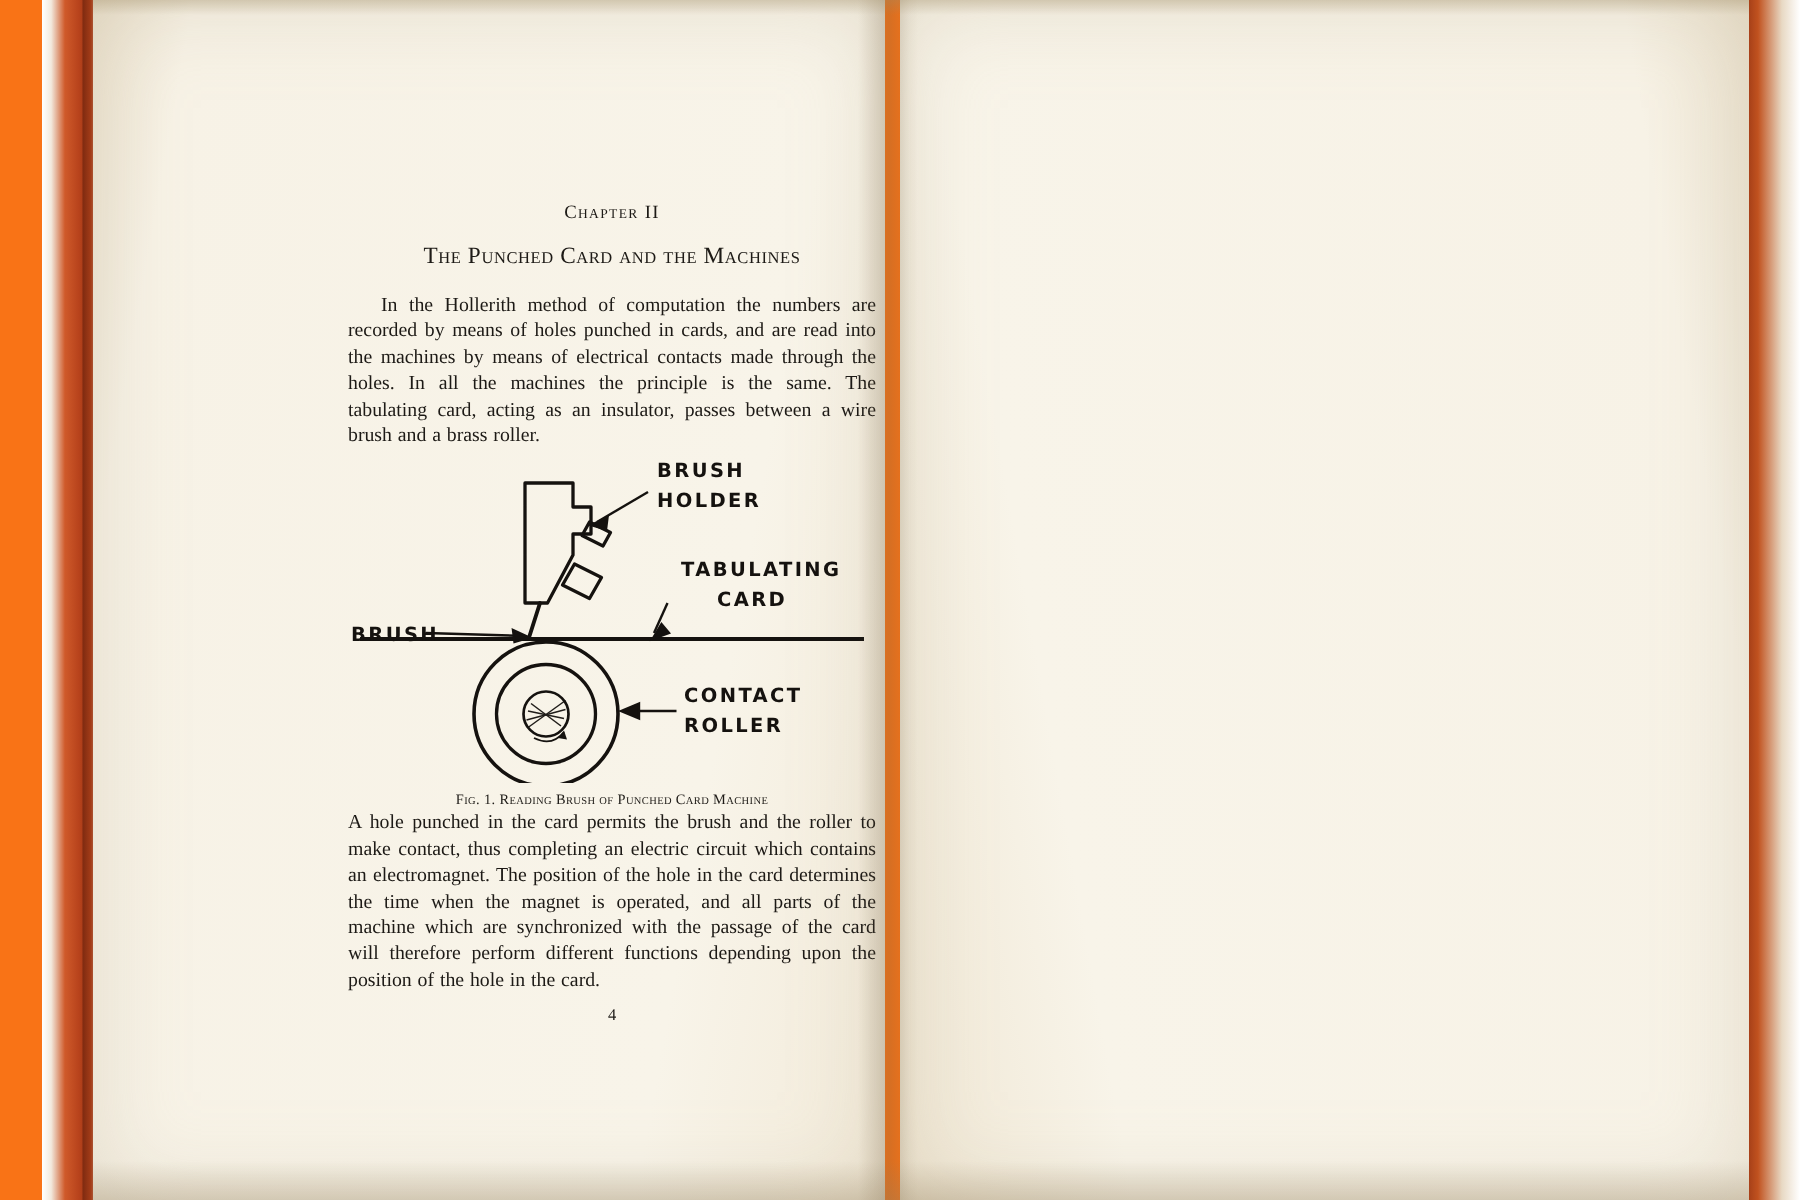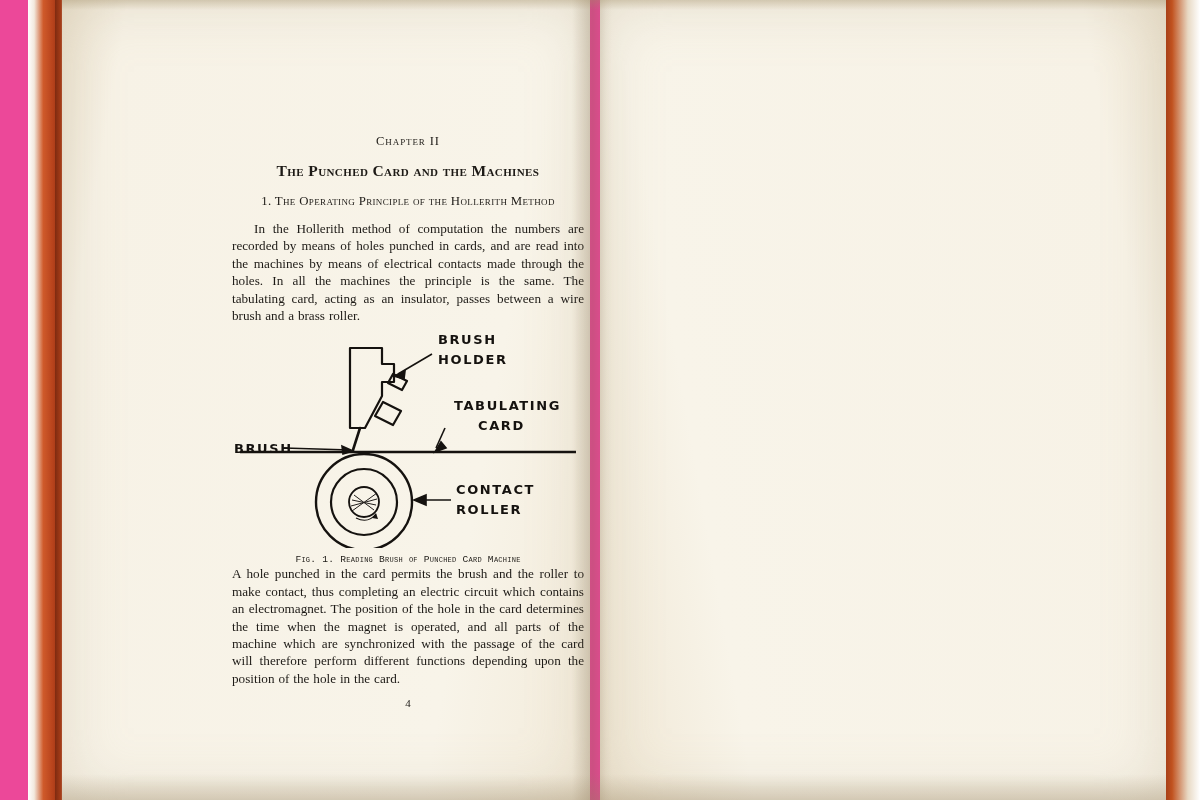--- a/index.html
+++ b/index.html
@@ -12,21 +12,21 @@
     height: 800px;
     overflow: hidden;
     font-family: "Liberation Serif", serif;
   }
 
   
   #book {
     position: absolute;
     left: 0; top: 0;
     width: 1200px; height: 800px;
-    background: #ec4899;
+    background: #f97316;
   }
 
   .spine-left {
     position: absolute;
     left: 28px; top: 0;
     width: 34px; height: 800px;
     background: linear-gradient(90deg, #ffffff 0%, #f2e9dd 18%, #cf5a2a 45%, #b8431c 72%, #8e2f12 100%);
   }
   .spine-left-inner {
     position: absolute;
@@ -94,21 +94,20 @@
     font-variant: small-caps;
     text-transform: none;
     margin-bottom: 13px;
   }
   .chapter-title {
     text-align: center;
     font-size: 15.5px;
     letter-spacing: .4px;
     font-variant: small-caps;
     margin-bottom: 14px;
-    font-weight: bold;
   }
   .section-title {
     text-align: center;
     font-size: 12.8px;
     letter-spacing: .35px;
     font-variant: small-caps;
     margin-bottom: 11px;
   }
   .body-par {
     font-size: 13.2px;
@@ -119,21 +118,20 @@
     word-spacing: .6px;
   }
   .body-par.noindent { text-indent: 0; }
 
   .fig-caption {
     text-align: center;
     font-size: 9.6px;
     letter-spacing: .25px;
     margin-top: 6px;
     font-variant: small-caps;
-    font-family: Liberation Mono, monospace;
   }
   .fig-caption .capnum { font-variant: small-caps; }
 
   .folio {
     text-align: center;
     font-size: 11px;
     margin-top: 10px;
   }
 
   
@@ -160,21 +158,20 @@
   <div class="spine-left-inner"></div>
   <div class="spine-right"></div>
 
   <div class="page page-left">
     <div class="text-col">
 
       <div class="chapter-label">Chapter II</div>
 
       <div class="chapter-title">The Punched Card and the Machines</div>
 
-      <div class="section-title">1.  The Operating Principle of the Hollerith Method</div>
 
       <p class="body-par">In the Hollerith method of computation the numbers are recorded by means of holes punched in cards, and are read into the machines by means of electrical contacts made through the holes.  In all the machines the principle is the same.  The tabulating card, acting as an insulator, passes between a wire brush and a brass roller.</p>
 
       <div class="figure1">
         <svg width="352" height="218" viewBox="0 0 352 218" xmlns="http://www.w3.org/2000/svg">
           <g fill="none" stroke="#15120f" stroke-width="2.2" stroke-linejoin="round" stroke-linecap="round">
 
             <path d="M118 18 L150 18 L150 34 L162 34 L162 52 L150 52 L150 66 L133 98 L118 98 Z"></path>
 
             <path d="M161 44 l14 7 l-5 9 l-14 -7 z"></path>

